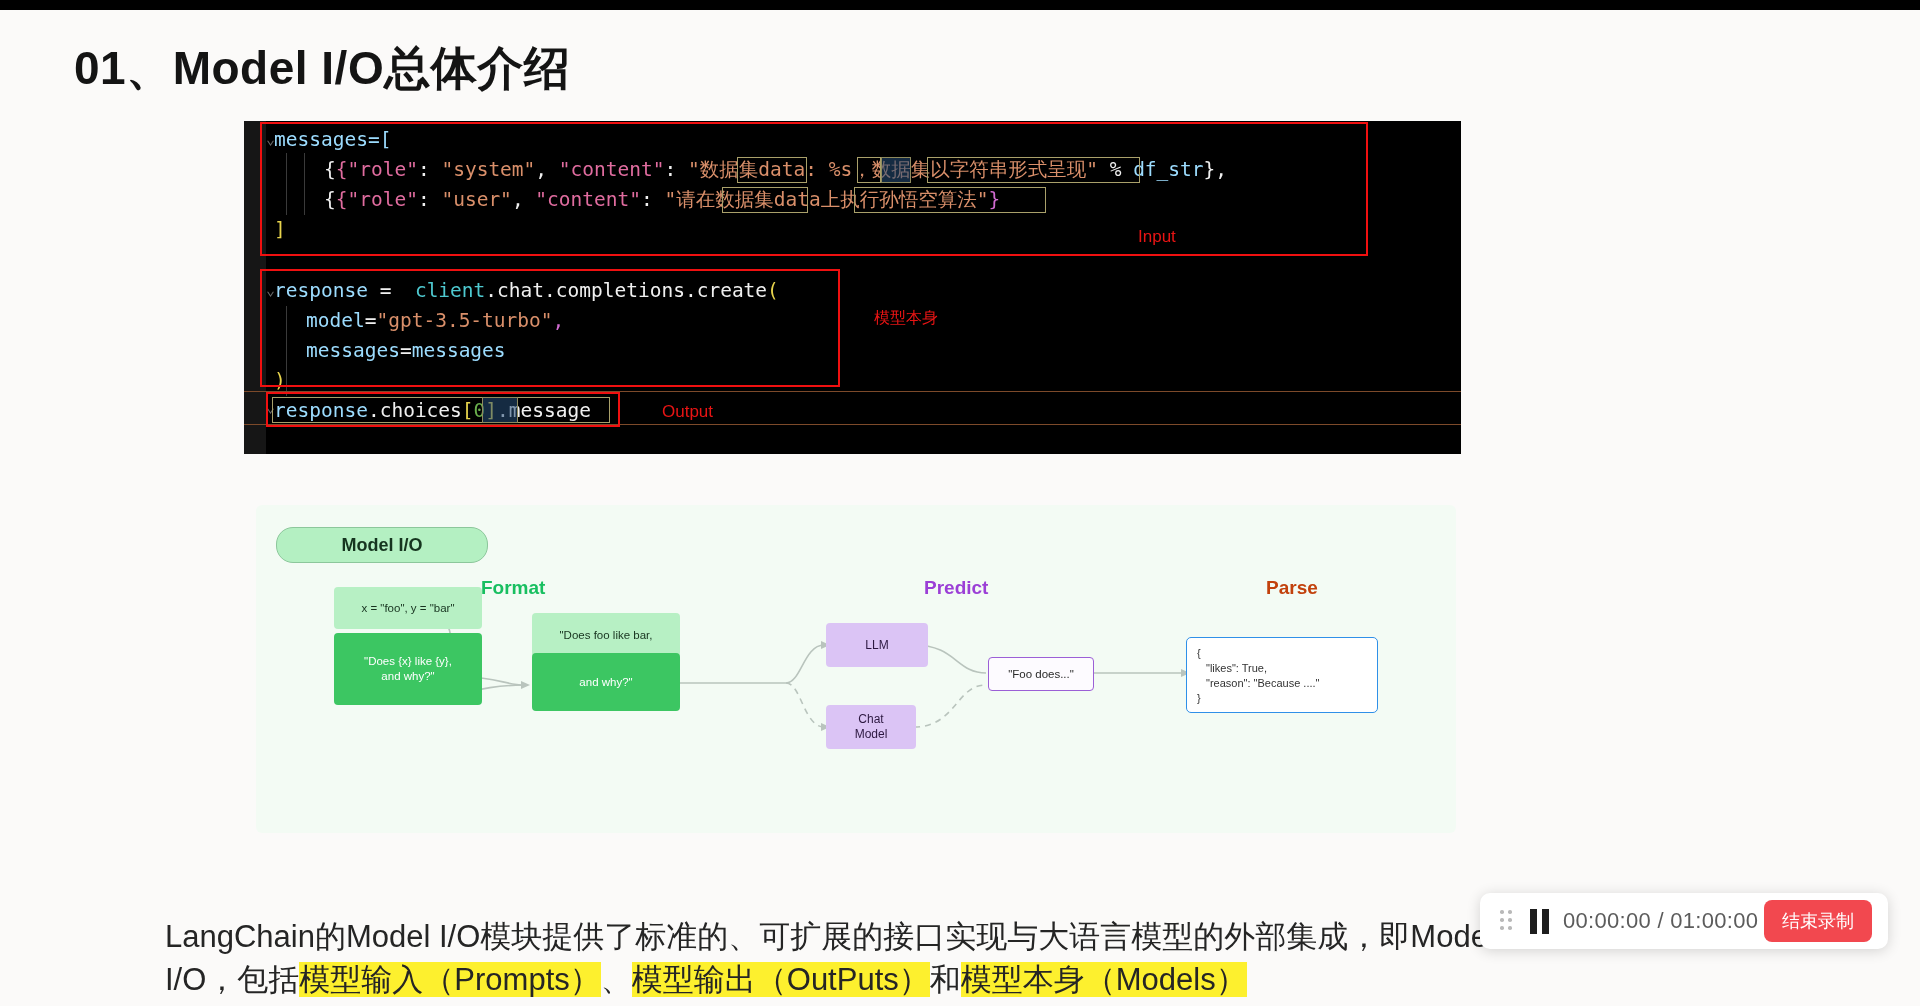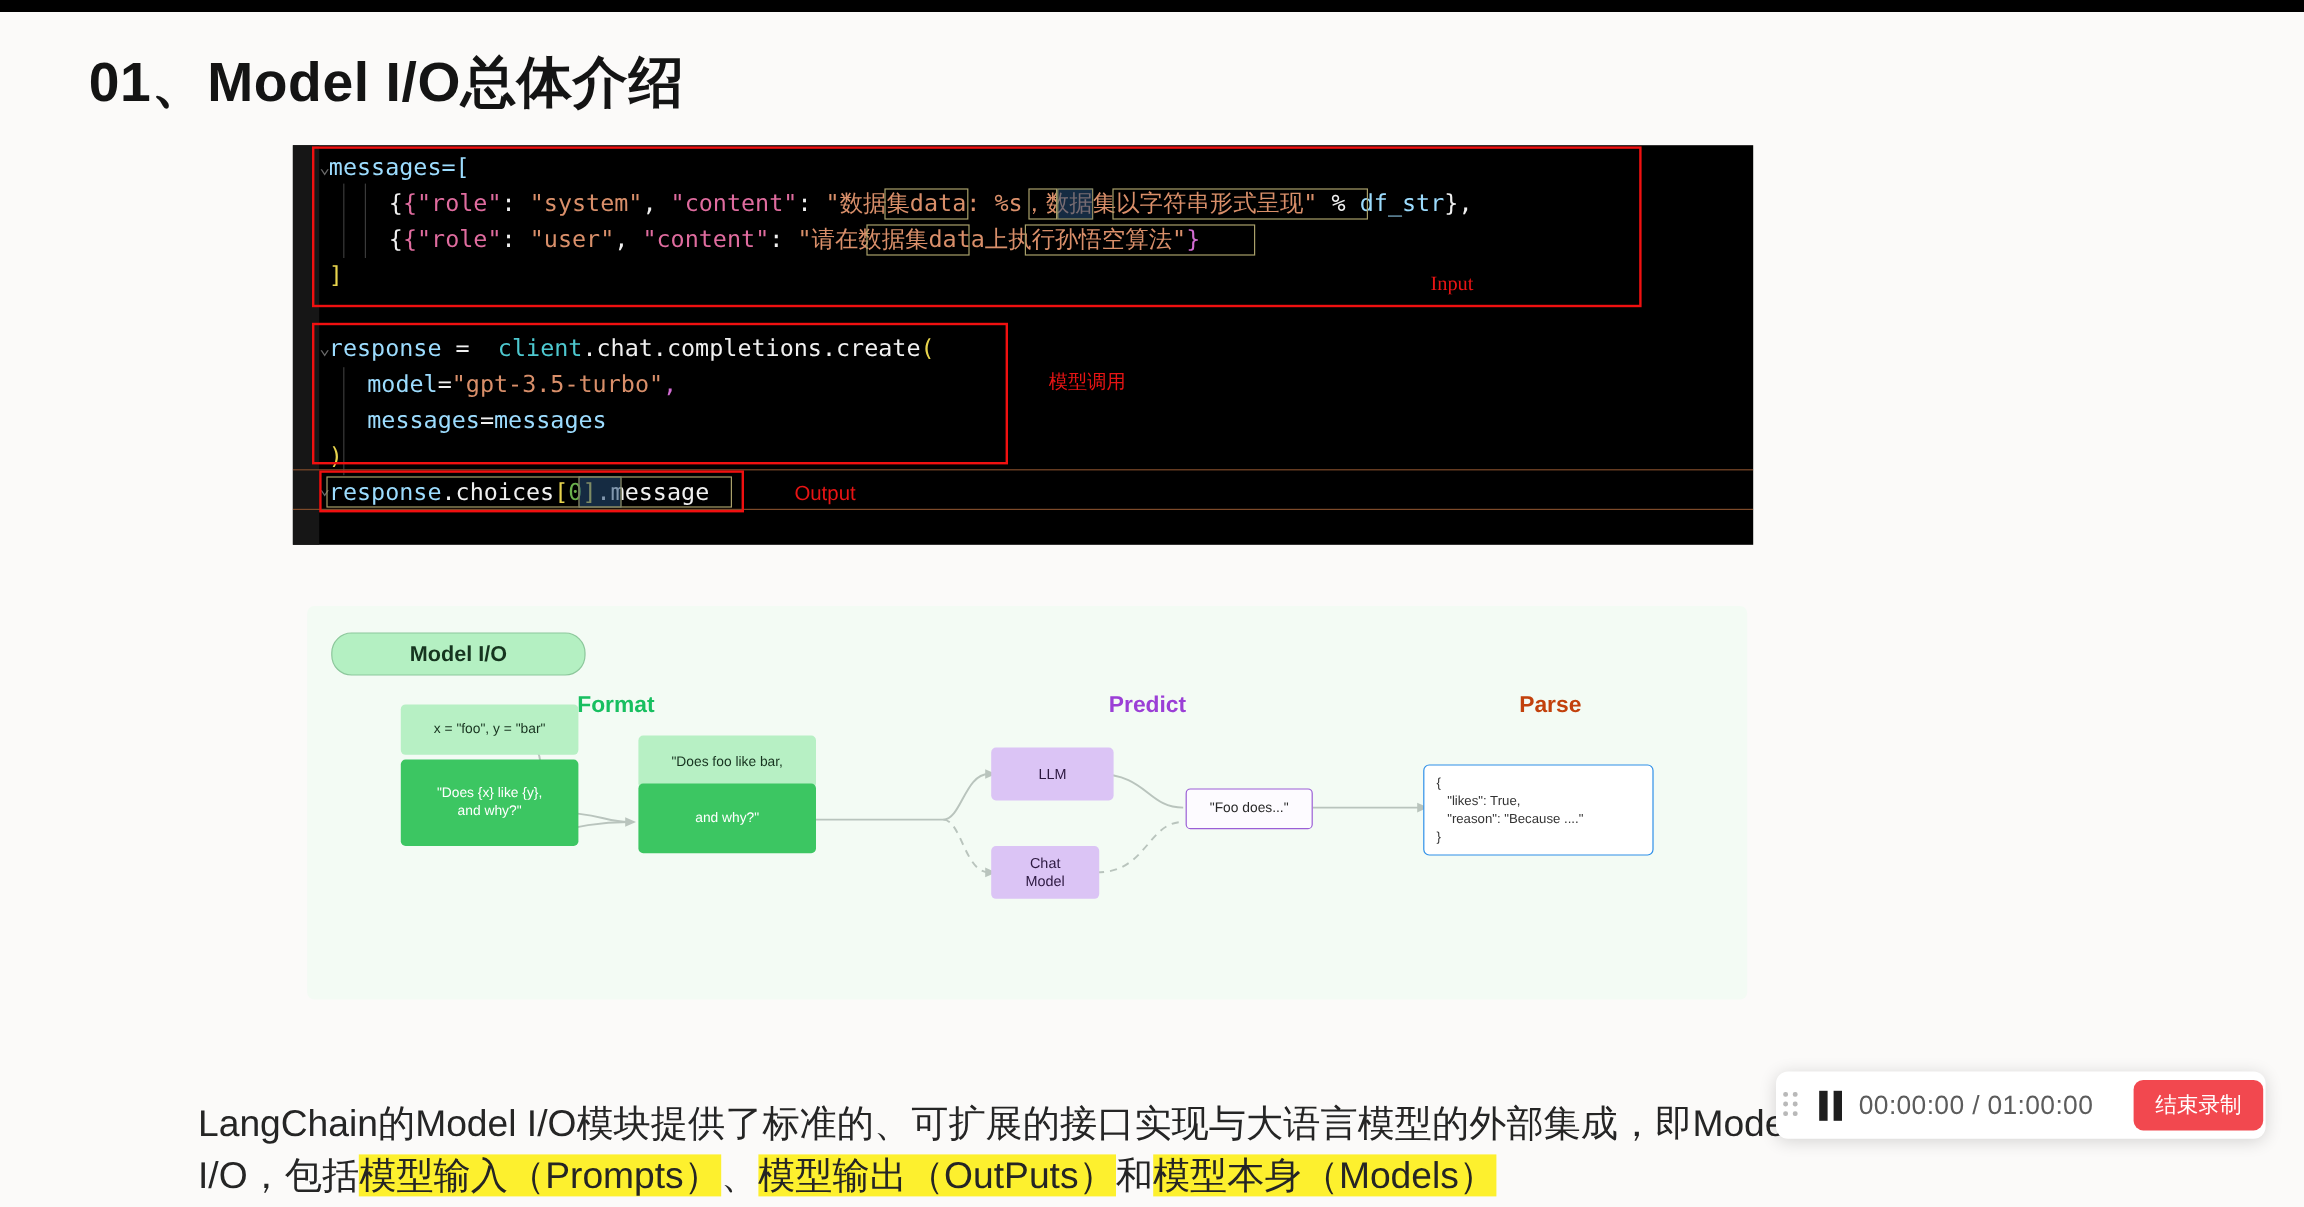--- a/index.html
+++ b/index.html
@@ -87,21 +87,21 @@
     position:absolute;left:165px;top:915px;width:1500px;
     font-size:31px;line-height:43px;color:#252525;
   }
   .para .hlY{background:#fdf02e;}
 
   
   .rec-bar{
     position:absolute;left:1480px;top:893px;width:408px;height:56px;
     background:#fff;border-radius:10px;
     box-shadow:0 2px 14px rgba(0,0,0,.16);
-    display:flex;align-items:center;padding:0 2px;box-sizing:border-box;
+    display:flex;align-items:center;padding:0 16px;box-sizing:border-box;
   }
   .drag-dots{width:16px;height:22px;display:grid;grid-template-columns:repeat(2,5px);
              grid-template-rows:repeat(3,5px);gap:3px;margin-left:4px;margin-right:10px;}
   .drag-dots i{width:3.5px;height:3.5px;background:#b9b9b9;border-radius:50%;display:block;}
   .pause-ic{display:flex;gap:5px;margin-right:14px;margin-left:4px;}
   .pause-ic b{display:block;width:7px;height:25px;background:#1e1e1e;}
   .rec-time{font-size:22px;color:#5c5c5c;letter-spacing:.3px;flex:1;}
   .rec-btn{background:#f2484f;color:#fff;font-size:18px;border:none;border-radius:8px;
            padding:9px 18px;cursor:pointer;font-family:"Liberation Sans",sans-serif;}
   .cursor-arrow{position:absolute;left:1537px;top:940px;width:0;height:0;}
@@ -151,22 +151,22 @@
   <div class="hl-box" style="left:28px;top:276px;width:338px;height:26px;"></div>
   <div class="hl-box sel" style="left:238px;top:276px;width:36px;height:26px;"></div>
 
   <div class="hline" style="left:0px;top:270px;width:1217px;"></div>
   <div class="hline" style="left:0px;top:303px;width:1217px;"></div>
 
   <div class="ann-box" style="left:16px;top:1px;width:1108px;height:134px;"></div>
   <div class="ann-box" style="left:16px;top:148px;width:580px;height:118px;"></div>
   <div class="ann-box thin" style="left:22px;top:271px;width:354px;height:35px;"></div>
 
-  <div class="ann-label" style="left:948px;top:106px;font-family:Liberation Serif, serif;">Input</div>
-  <div class="ann-label cn" style="left:630px;top:187px;">模型调用</div>
+  <div class="ann-label" style="left:894px;top:106px;">Input</div>
+  <div class="ann-label cn" style="left:630px;top:187px;">模型本身</div>
   <div class="ann-label" style="left:418px;top:281px;">Output</div>
 </div>
 
 <div class="diagram">
 
   <div class="mio-pill">Model I/O</div>
 
   <div class="sec-title t-format" style="left:225px;top:72px;">Format</div>
   <div class="sec-title t-predict" style="left:668px;top:72px;text-align:center;">Predict</div>
   <div class="sec-title t-parse" style="left:1010px;top:72px;">Parse</div>

